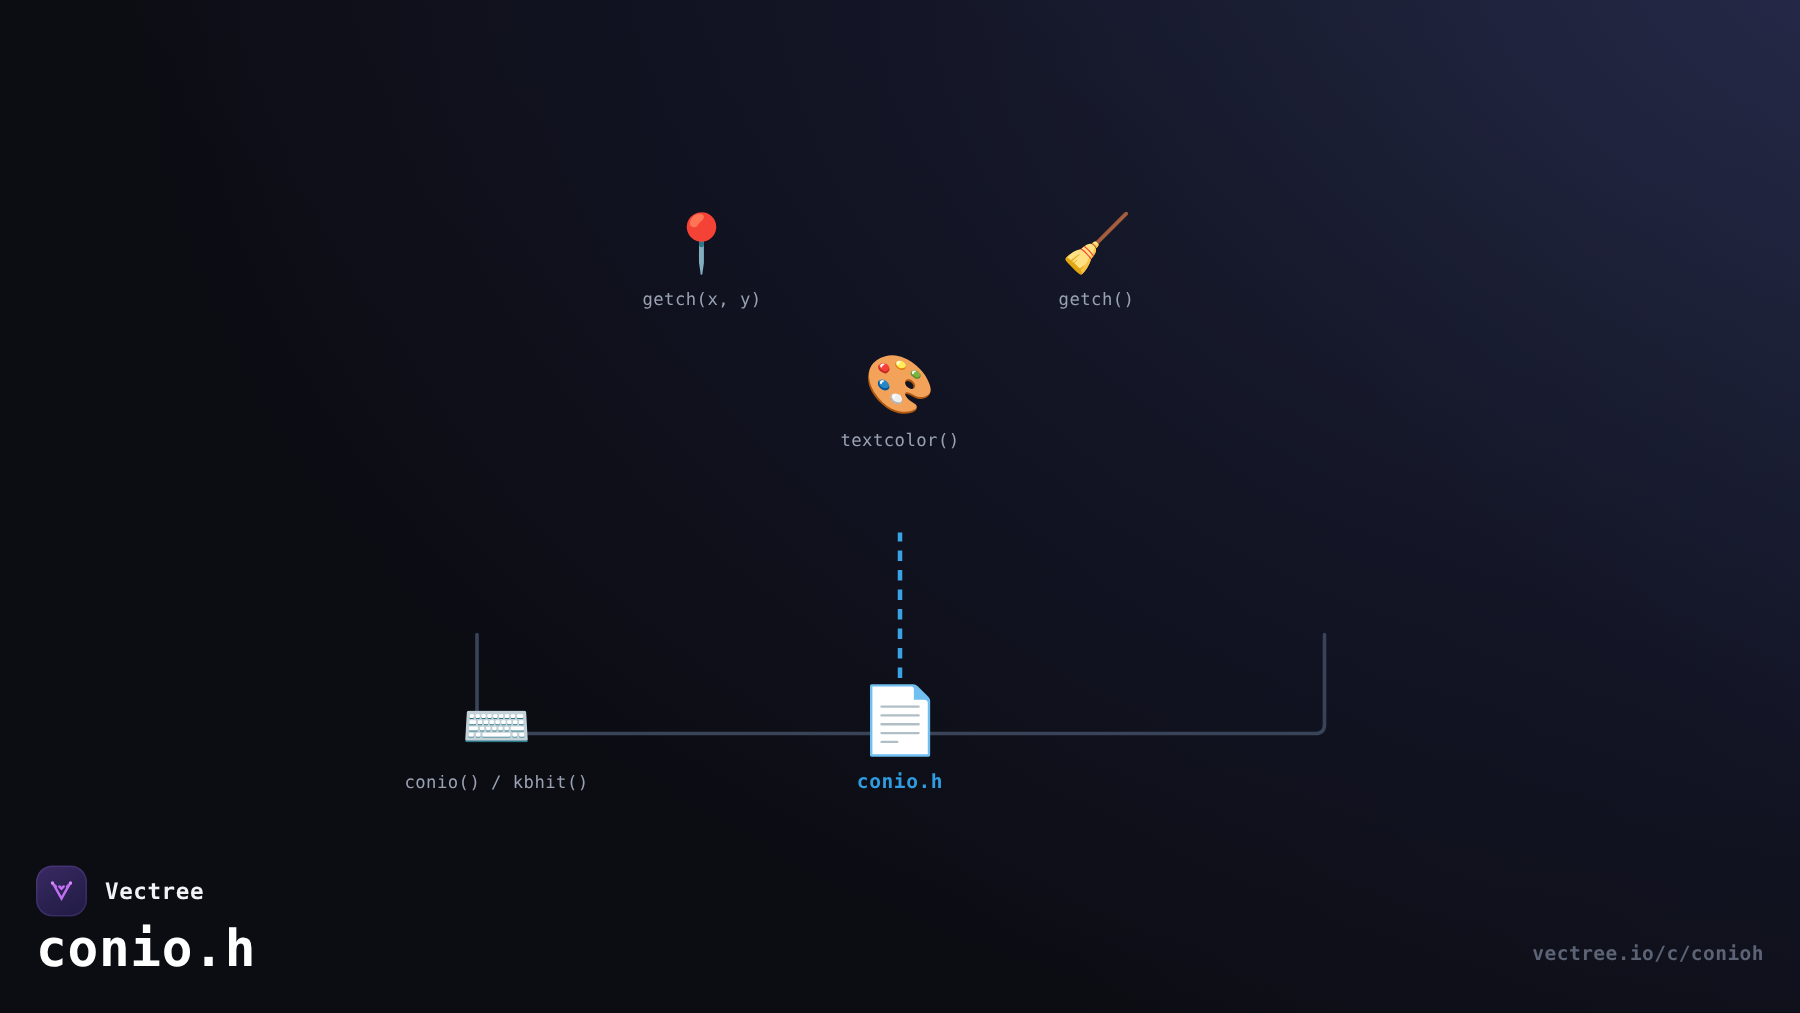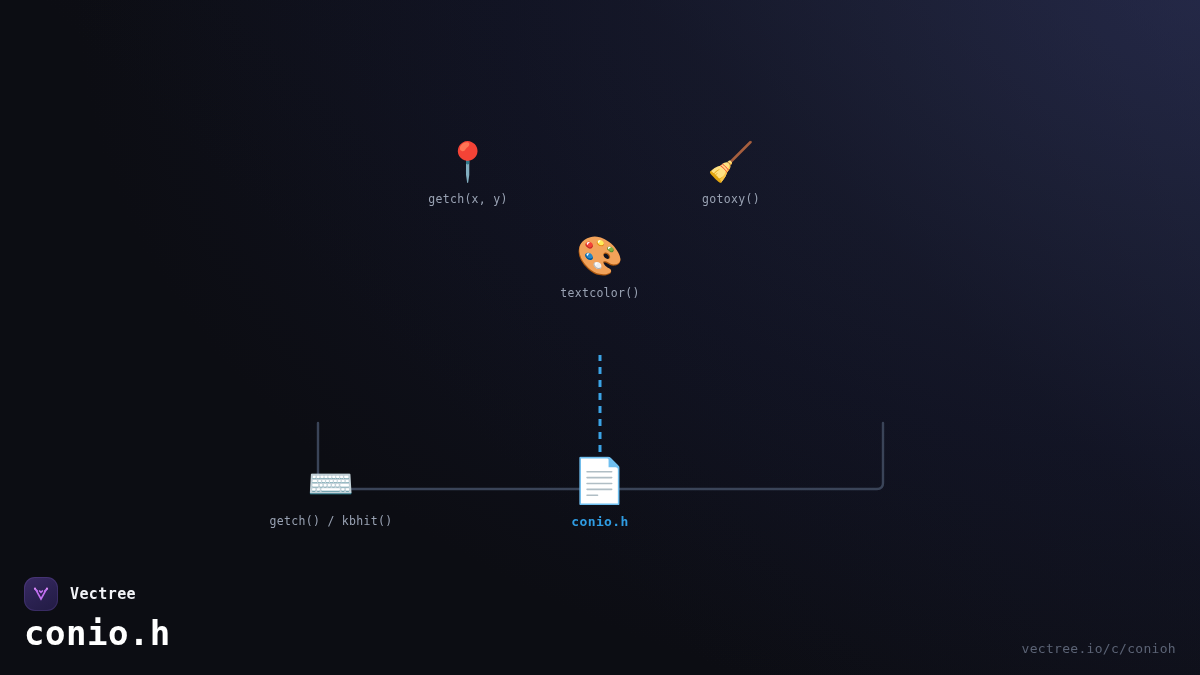--- a/index.html
+++ b/index.html
@@ -104,24 +104,25 @@
   #page-title {
     position:absolute;
     left:24px; top:53px;
     font-size:34px;
     font-weight:bold;
     color:#ffffff;
     letter-spacing:0.5px;
   }
   #permalink {
     position:absolute;
-    right:24px; bottom:19px;
+    right:24px; bottom:31px;
     font-size:13px;
     color:#5b6375;
     letter-spacing:0.3px;
+    font-weight:bold;
   }
 </style>
 </head>
 <body>
 
 <div id="canvas">
 
   <svg id="edges" viewBox="0 0 1200 675" width="1200" height="675">
 
     <path d="M 318 423 L 318 483 Q 318 489 324 489 L 877 489 Q 883 489 883 483 L 883 423" fill="none" stroke="#3a4458" stroke-width="2.4" stroke-linecap="round"></path>
@@ -129,31 +130,31 @@
     <path d="M 600 465 L 600 355" fill="none" stroke="#3ba3e5" stroke-width="3" stroke-linecap="butt" stroke-dasharray="7 6"></path>
   </svg>
 
   <div class="node" id="node-gotoxy">
     <div class="glyph">📍</div>
     <div class="label">getch(x, y)</div>
   </div>
 
   <div class="node" id="node-clrscr">
     <div class="glyph">🧹</div>
-    <div class="label">gotoxy()</div>
+    <div class="label">getch()</div>
   </div>
 
   <div class="node" id="node-textcolor">
     <div class="glyph">🎨</div>
     <div class="label">textcolor()</div>
   </div>
 
   <div class="node" id="node-getch">
     <div class="glyph">⌨️</div>
-    <div class="label">getch() / kbhit()</div>
+    <div class="label">conio() / kbhit()</div>
   </div>
 
   <div class="node root" id="node-conio">
     <div class="glyph">📄</div>
     <div class="label">conio.h</div>
   </div>
 
   <div id="footer">
 
     <div id="brand">

